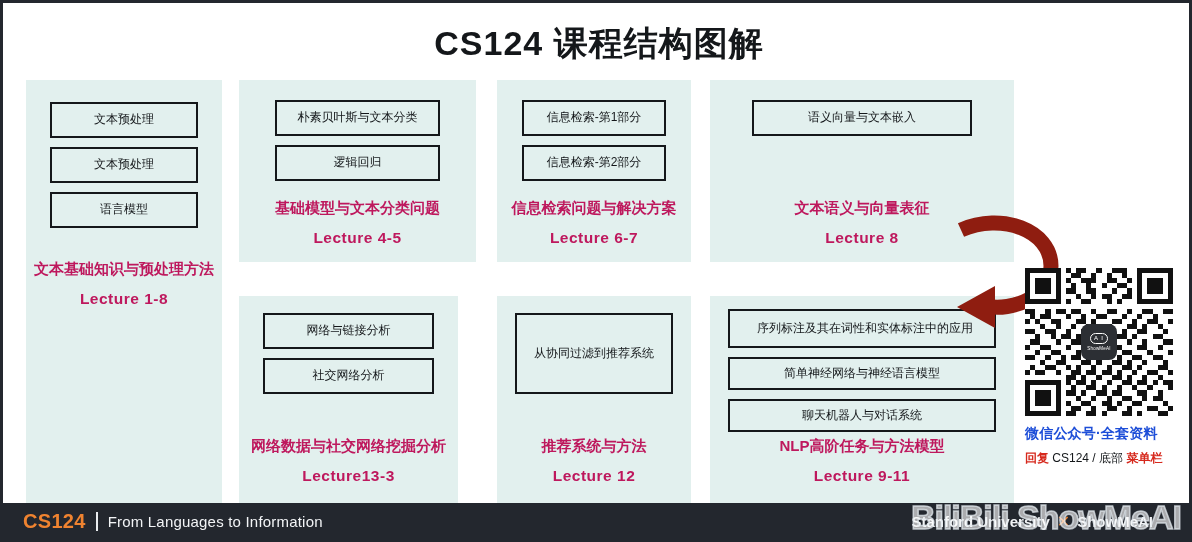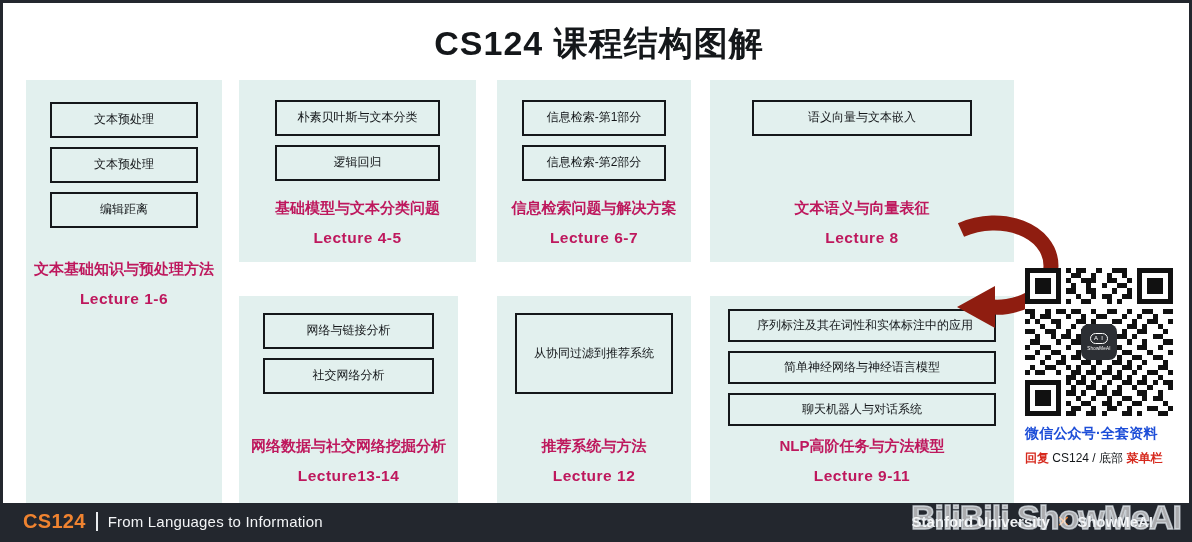--- a/index.html
+++ b/index.html
@@ -161,25 +161,25 @@
 <body>
 
 <div id="slide">
 
   <div id="title">CS124 课程结构图解</div>
 
   <div class="panel" id="panel-c1">
     <div class="chips">
       <div class="chip" style="height:36px;margin:22px 24px 9px 24px;">文本预处理</div>
       <div class="chip" style="height:36px;margin:0 24px 9px 24px;">文本预处理</div>
-      <div class="chip" style="height:36px;margin:0 24px 0 24px;">编辑距离</div>
+      <div class="chip" style="height:36px;margin:0 24px 0 24px;">语言模型</div>
     </div>
     <div class="panel-caption" style="top:180px;">
       <span class="cap-title">文本基础知识与预处理方法</span>
-      <span class="cap-lecture">Lecture 1-6</span>
+      <span class="cap-lecture">Lecture 1-8</span>
     </div>
   </div>
 
   <div class="panel" id="panel-c2a">
     <div class="chips">
       <div class="chip" style="height:36px;margin:20px 36px 9px 36px;">朴素贝叶斯与文本分类</div>
       <div class="chip" style="height:36px;margin:0 36px 0 36px;">逻辑回归</div>
     </div>
     <div class="panel-caption" style="top:119px;">
       <span class="cap-title">基础模型与文本分类问题</span>
@@ -208,37 +208,37 @@
     </div>
   </div>
 
   <div class="panel" id="panel-c2b">
     <div class="chips">
       <div class="chip" style="height:36px;margin:17px 24px 9px 24px;">网络与链接分析</div>
       <div class="chip" style="height:36px;margin:0 24px 0 24px;">社交网络分析</div>
     </div>
     <div class="panel-caption" style="top:141px;">
       <span class="cap-title">网络数据与社交网络挖掘分析</span>
-      <span class="cap-lecture">Lecture13-14</span>
+      <span class="cap-lecture">Lecture13-3</span>
     </div>
   </div>
 
   <div class="panel" id="panel-c3b">
     <div class="chips">
       <div class="chip" style="height:81px;margin:17px 18px 0 18px;">从协同过滤到推荐系统</div>
     </div>
     <div class="panel-caption" style="top:141px;">
       <span class="cap-title">推荐系统与方法</span>
       <span class="cap-lecture">Lecture 12</span>
     </div>
   </div>
 
   <div class="panel" id="panel-c4b">
     <div class="chips">
-      <div class="chip" style="height:33px;margin:13px 18px 9px 18px;padding-left:6px;">序列标注及其在词性和实体标注中的应用</div>
+      <div class="chip" style="height:39px;margin:13px 18px 9px 18px;padding-left:6px;">序列标注及其在词性和实体标注中的应用</div>
       <div class="chip" style="height:33px;margin:0 18px 9px 18px;">简单神经网络与神经语言模型</div>
       <div class="chip" style="height:33px;margin:0 18px 0 18px;">聊天机器人与对话系统</div>
     </div>
     <div class="panel-caption" style="top:141px;">
       <span class="cap-title">NLP高阶任务与方法模型</span>
       <span class="cap-lecture">Lecture 9-11</span>
     </div>
   </div>
 
   <svg id="red-arrow" viewBox="0 0 125 125">

